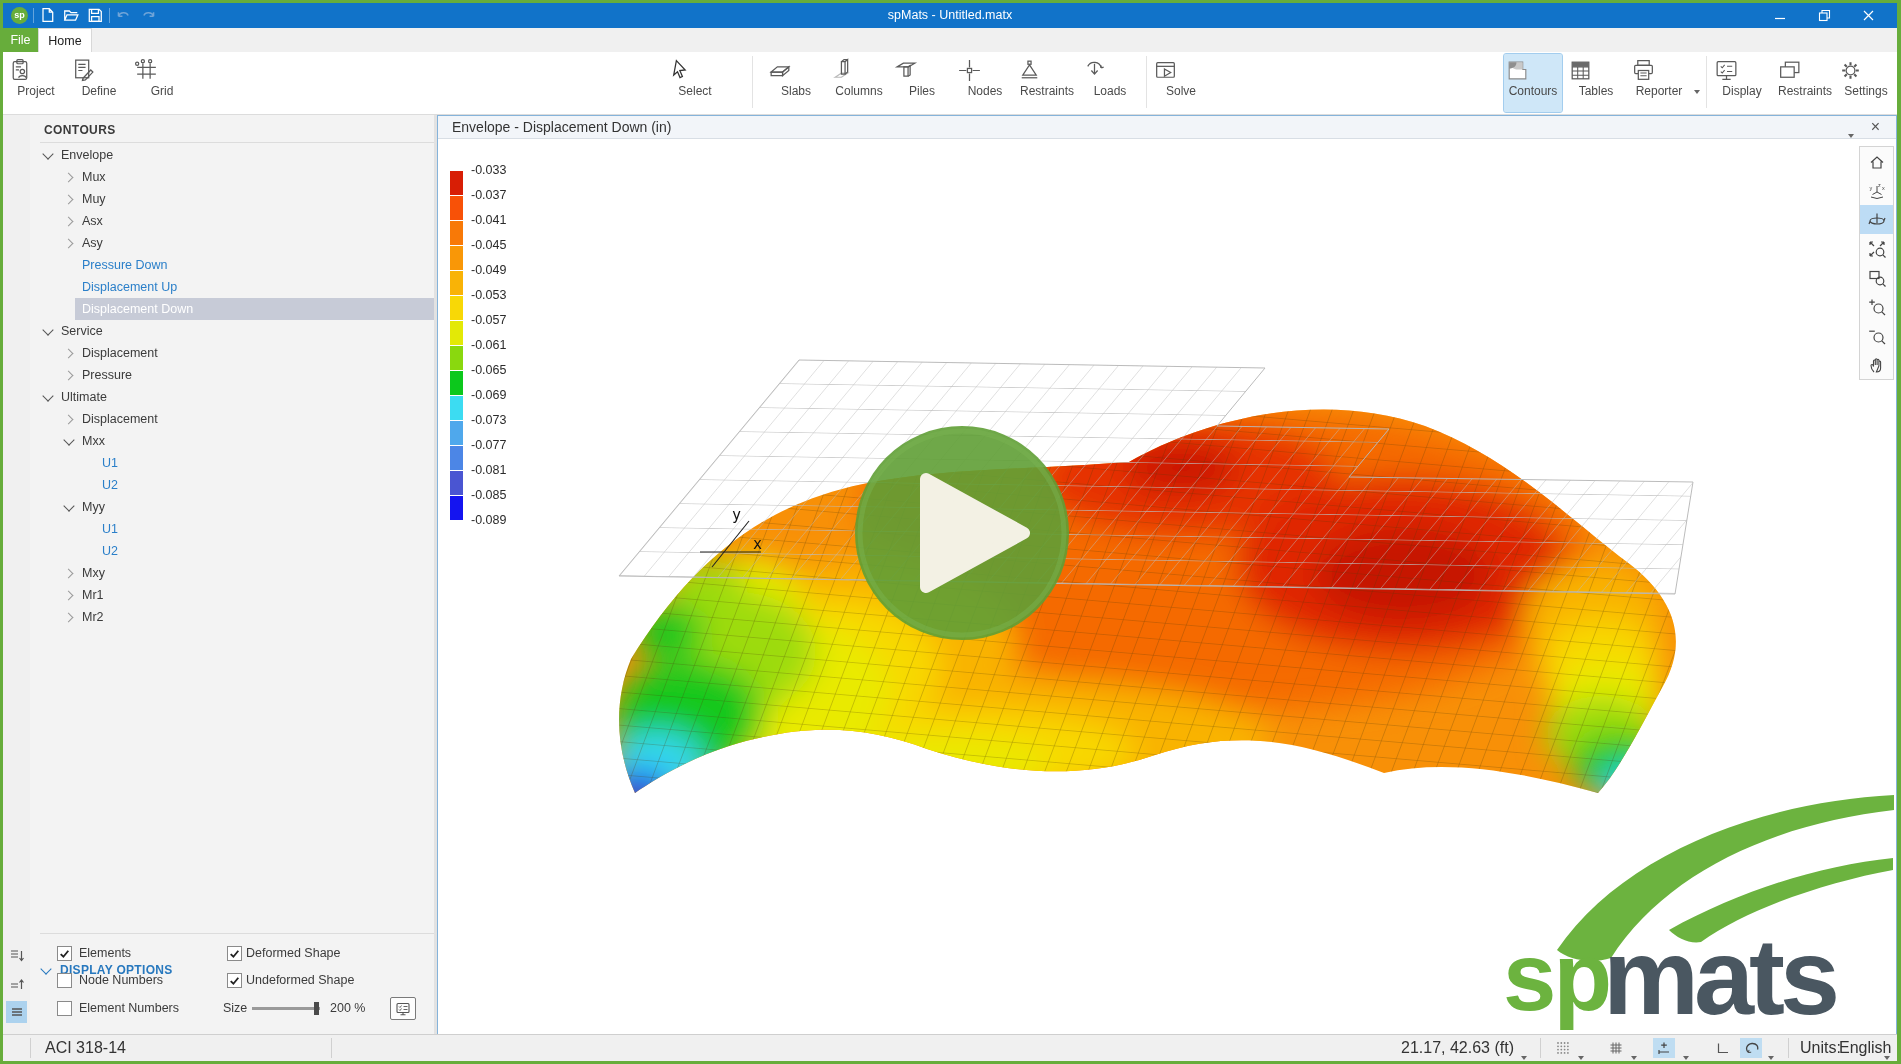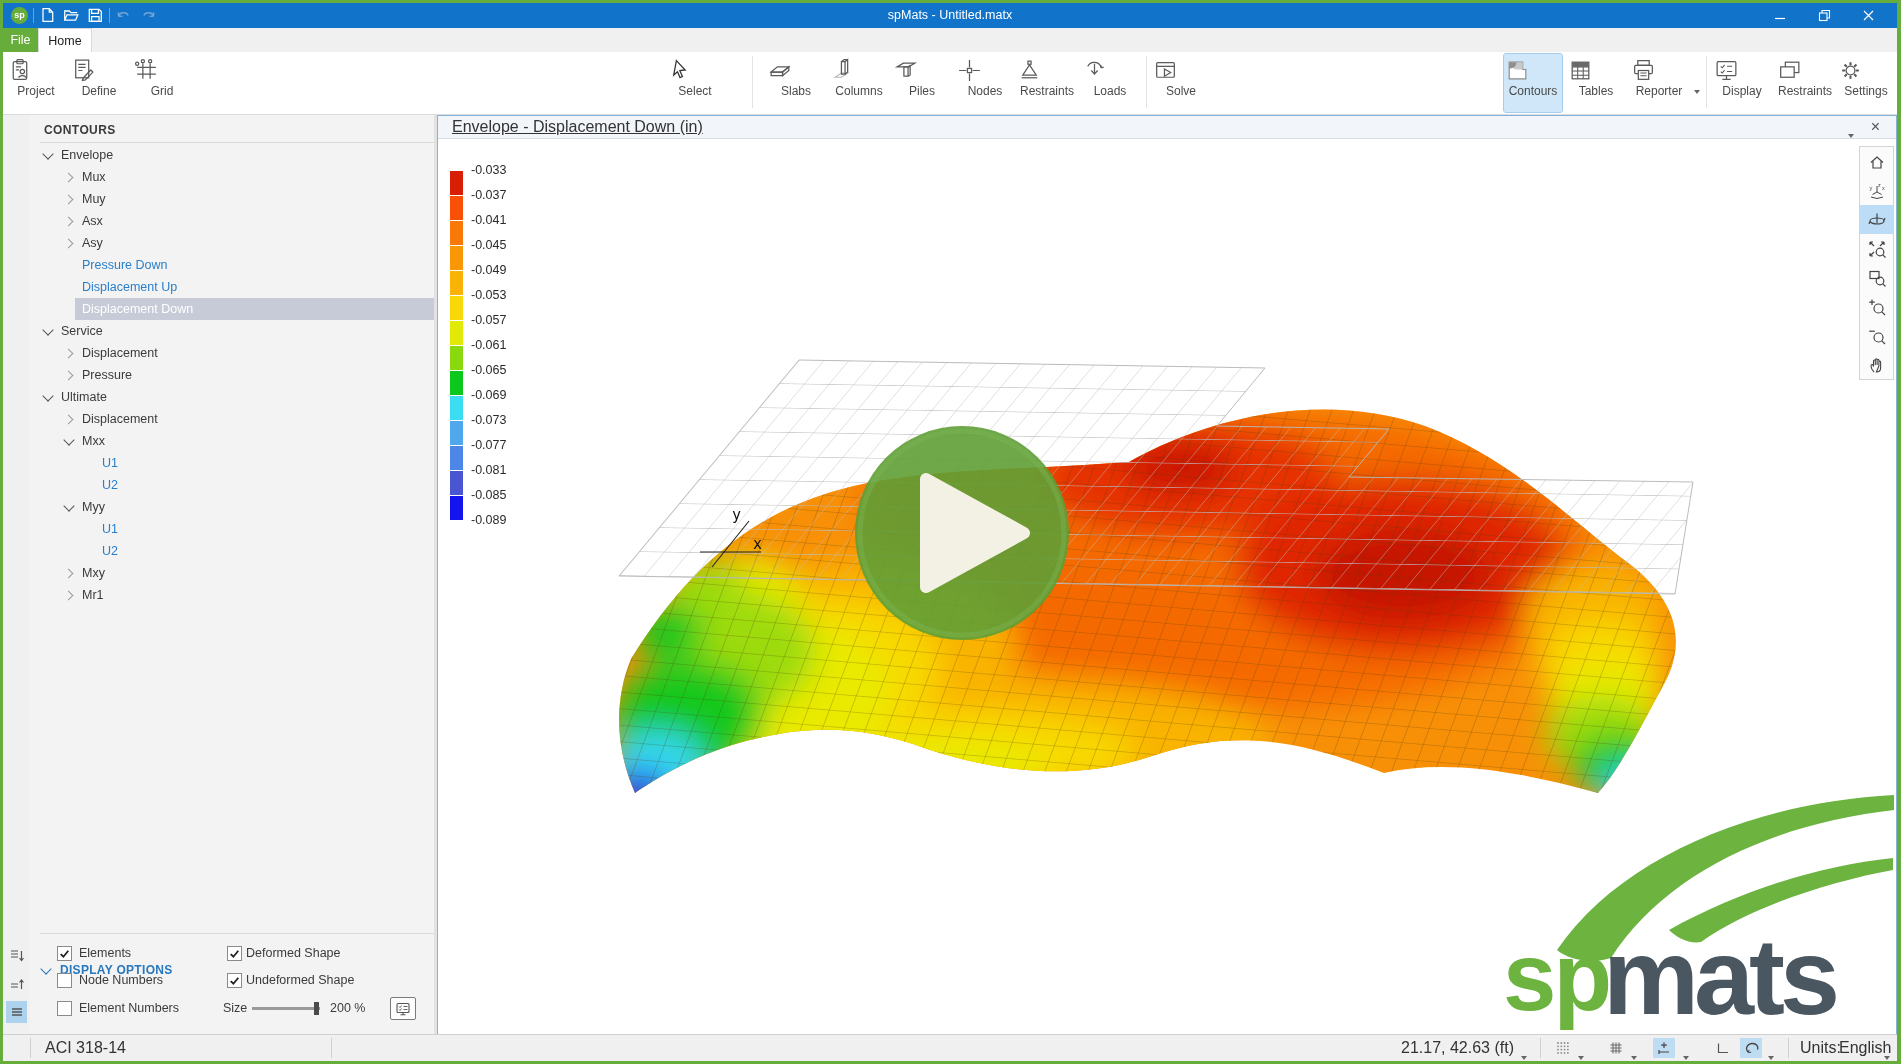--- a/index.html
+++ b/index.html
@@ -53,21 +53,21 @@
   .dotitle{position:absolute;left:30px;top:0;font-size:12px;font-weight:bold;color:#2778be;letter-spacing:.3px;line-height:20px;}
   .dorow{position:absolute;left:0;right:0;height:22px;}
   .cb{position:absolute;top:4px;width:13px;height:13px;background:#fff;border:1px solid #8a8a8a;box-sizing:content-box;cursor:pointer;}
   .cblbl{position:absolute;font-size:12.5px;line-height:22px;color:#3b3b3b;white-space:nowrap;}
   .track{position:absolute;top:10px;width:68px;height:3px;background:#9a9a9a;}
   .thumb{position:absolute;top:-5px;width:5px;height:13px;background:#4a4a4a;cursor:pointer;}
   .dobox{position:absolute;width:24px;height:21px;border:1px solid #7a7a7a;border-radius:2px;background:#fdfdfd;display:flex;align-items:center;justify-content:center;cursor:pointer;}
   
   .viewport{position:absolute;left:437px;top:115px;right:4px;bottom:29px;background:#fff;border:1px solid #85b3da;box-sizing:border-box;z-index:20;}
   .vhead{position:absolute;left:0;right:0;top:0;height:22px;background:#f2f5f9;border-bottom:1px solid #d8dee5;}
-  .vtitle{position:absolute;left:14px;top:0;line-height:22px;font-size:16px;color:#333;text-decoration:underline;}
+  .vtitle{position:absolute;left:14px;top:0;line-height:22px;font-size:14px;color:#333;}
   .vpin{position:absolute;top:8px;cursor:pointer;}
   .vclose{position:absolute;top:0;line-height:22px;font-size:16px;color:#555;cursor:pointer;}
   .scene{position:absolute;left:0;top:22px;width:1458px;height:896px;}
   .legend{position:absolute;left:12px;top:55px;}
   .sw{position:absolute;left:0;width:13px;height:24px;}
   .lb{position:absolute;left:21px;width:50px;height:16px;font-size:12.5px;color:#2b2b2b;}
   .vtool{position:absolute;left:1421px;top:30px;width:33px;background:#fbfbfb;border:1px solid #d4d4d4;}
   .vt{height:29px;display:flex;align-items:center;justify-content:center;cursor:pointer;}
   .vt.sel{background:#bddcf5;}
   
@@ -379,20 +379,24 @@
     <div class="trow" style="top:425px">
         <span class="tl l2 link">U2</span>
       </div>
     <div class="trow" style="top:447px">
         <i class="chev col c1"></i>
         <span class="tl l1">Mxy</span>
       </div>
     <div class="trow" style="top:469px">
         <i class="chev col c1"></i>
         <span class="tl l1">Mr1</span>
+      </div>
+    <div class="trow" style="top:491px">
+        <i class="chev col c1"></i>
+        <span class="tl l1">Mr2</span>
       </div>
 
     <div class="dohead" style="top:797px;">
       <i class="dochev"></i>
       <span class="dotitle">DISPLAY OPTIONS</span>
     </div>
     <div class="hdiv" style="left:10px;right:0;top:818px;"></div>
 
     <div class="dorow" style="top:827px;">
       <span class="cb" style="left:27px;">

